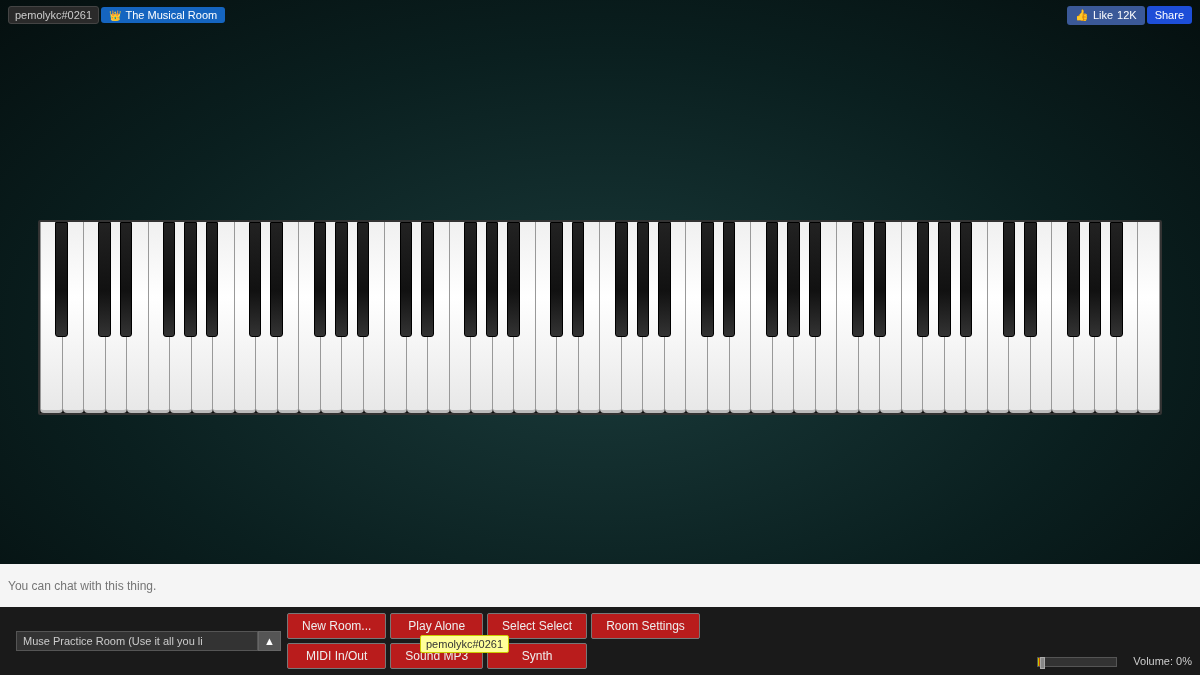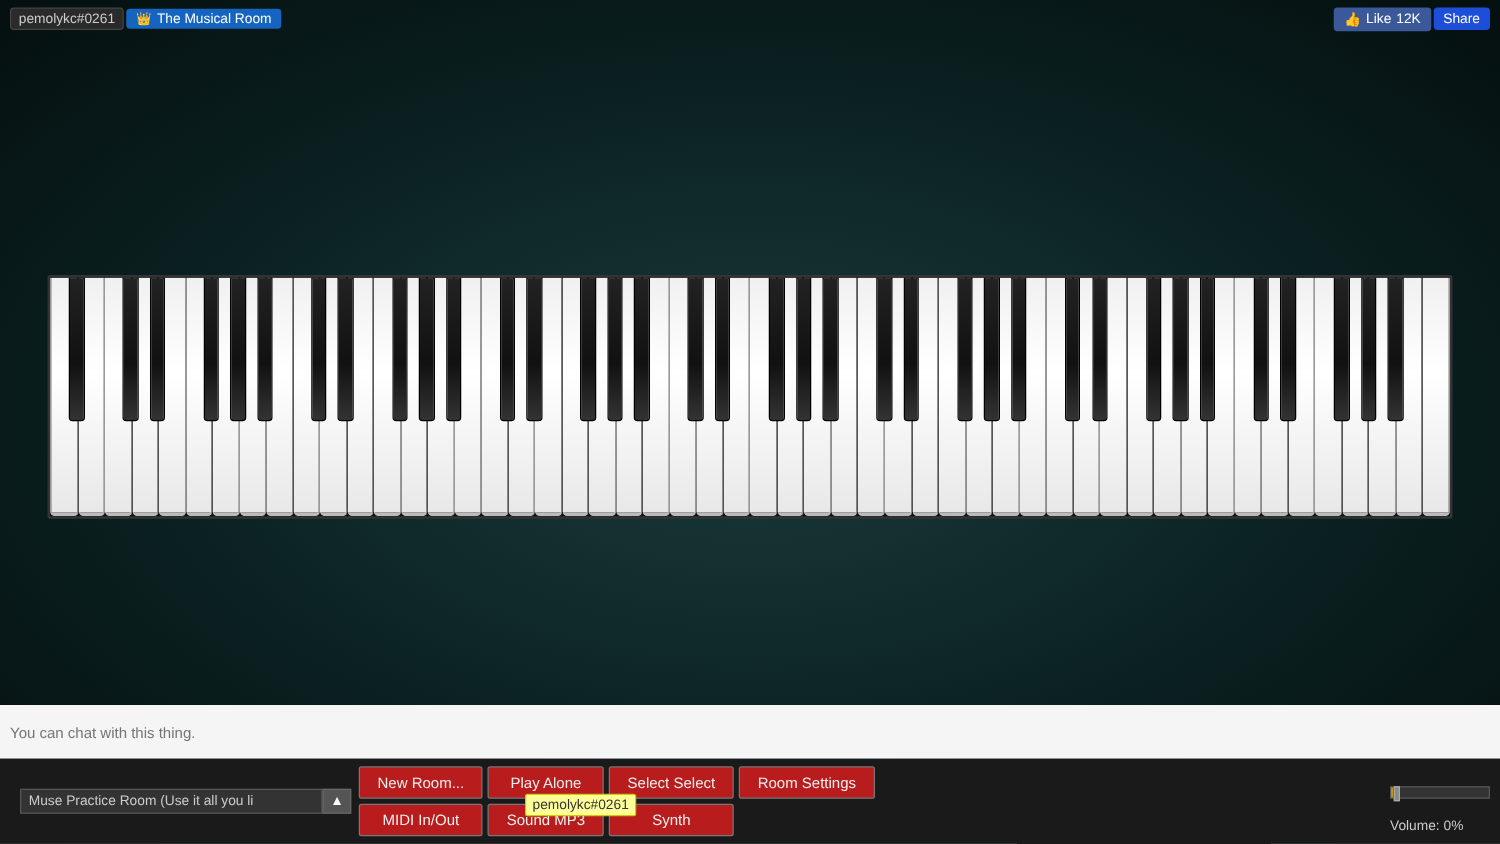--- a/index.html
+++ b/index.html
@@ -225,22 +225,21 @@
       cursor: pointer;
       border-radius: 2px;
       white-space: nowrap;
     }
 
     #volume-control {
       position: absolute;
       bottom: 8px;
       right: 8px;
       display: flex;
-      flex-direction: column;
-      align-items: flex-start;
+      align-items: flex-end;
       gap: 16px;
     }
     #volume-bar-container {
       width: 80px;
       height: 10px;
       background: #333;
       border: 1px solid #555;
       position: relative;
     }
     #volume-bar {

